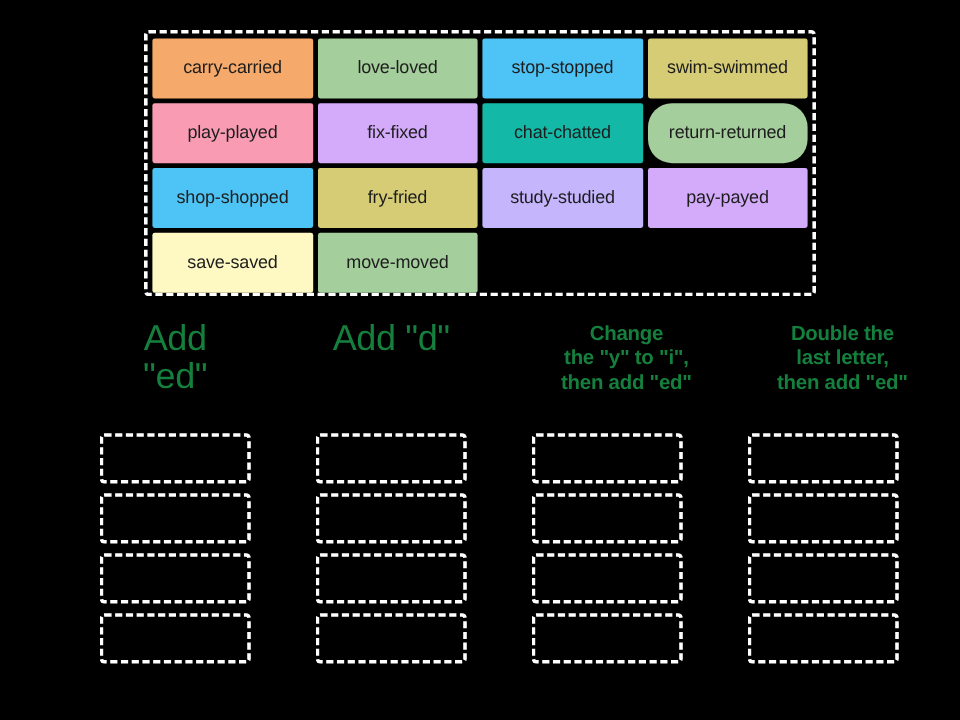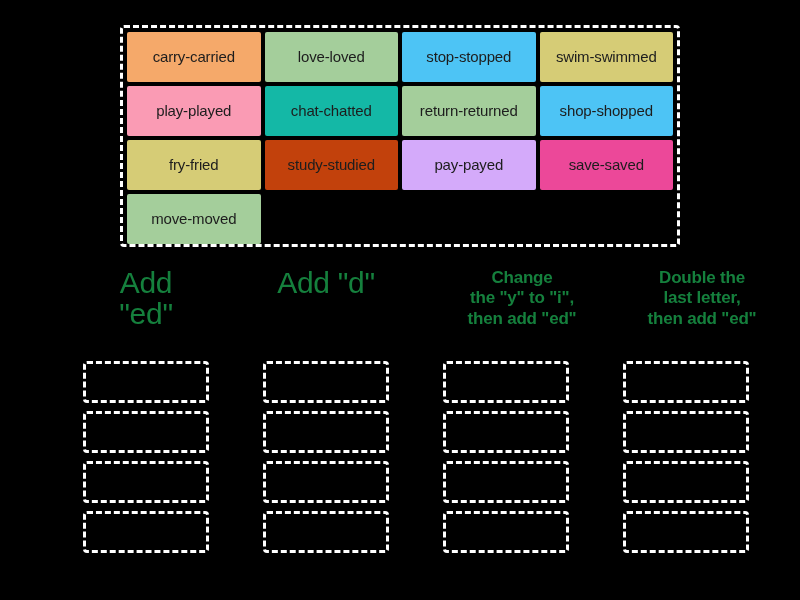--- a/index.html
+++ b/index.html
@@ -118,27 +118,28 @@
 </head>
 <body>
 
 <div id="word-bank">
   <div id="word-bank-grid">
       <div class="word-tile" style="background: rgb(245, 169, 106);">carry-carried</div>
       <div class="word-tile" style="background: rgb(164, 206, 155);">love-loved</div>
       <div class="word-tile" style="background: rgb(77, 196, 245);">stop-stopped</div>
       <div class="word-tile" style="background: rgb(214, 204, 118);">swim-swimmed</div>
       <div class="word-tile" style="background: rgb(250, 155, 180);">play-played</div>
+      <div class="word-tile" style="background: rgb(212, 170, 250);">fix-fixed</div>
       <div class="word-tile" style="background: #14b8a6;">chat-chatted</div>
-      <div class="word-tile" style="background: rgb(164, 206, 155);">return-returned</div>
+      <div class="word-tile" style="background: rgb(164, 206, 155); border-radius: 20px;">return-returned</div>
       <div class="word-tile" style="background: rgb(77, 196, 245);">shop-shopped</div>
       <div class="word-tile" style="background: rgb(214, 204, 118);">fry-fried</div>
-      <div class="word-tile" style="background: #c2410c;">study-studied</div>
+      <div class="word-tile" style="background: #c4b5fd;">study-studied</div>
       <div class="word-tile" style="background: rgb(212, 170, 250); text-align: center;">pay-payed</div>
-      <div class="word-tile" style="background: #ec4899;">save-saved</div>
+      <div class="word-tile" style="background: #fef9c3;">save-saved</div>
       <div class="word-tile" style="background: rgb(164, 206, 155);">move-moved</div>
       <div class="word-tile empty" style="background: transparent;"></div>
     </div>
 </div>
 
 <div id="categories">
     <div class="cat-col">
       <div class="cat-heading big">Add
 "ed"</div>
     </div>

